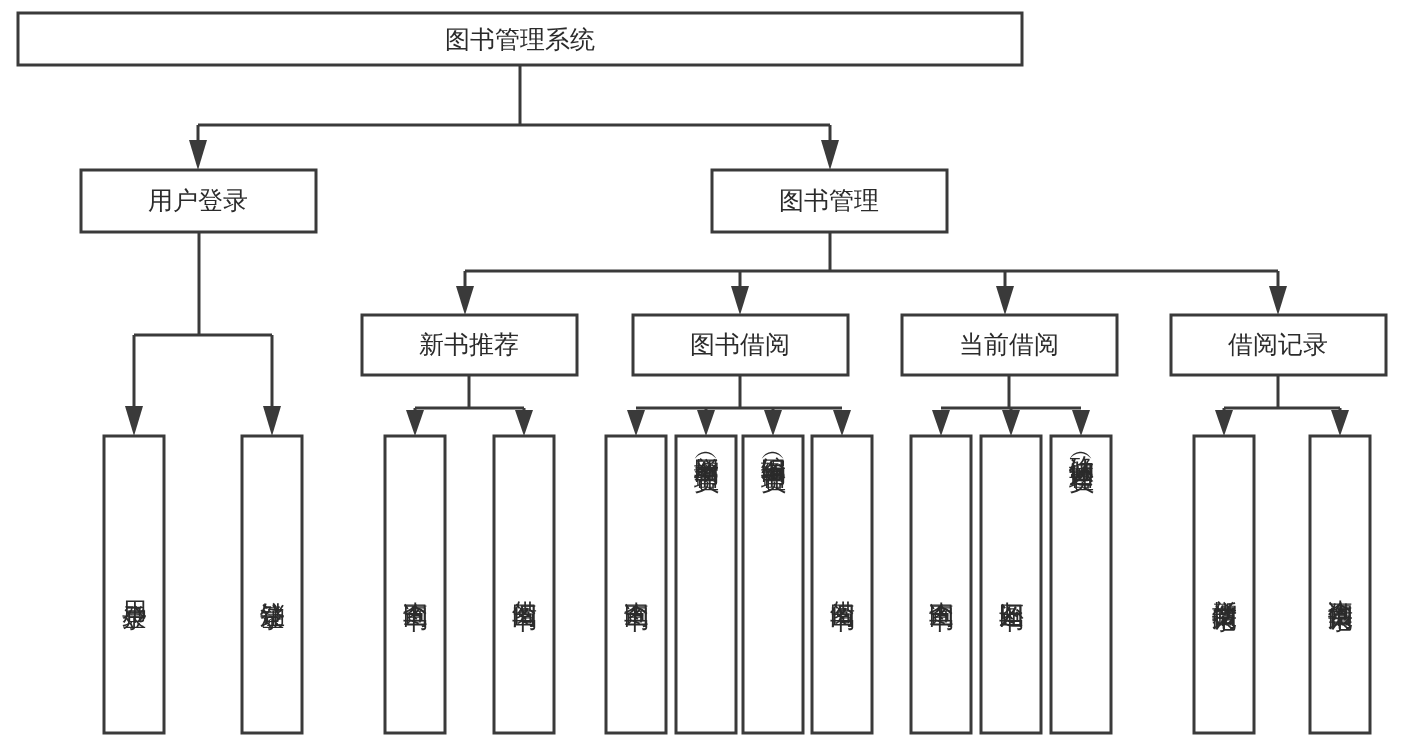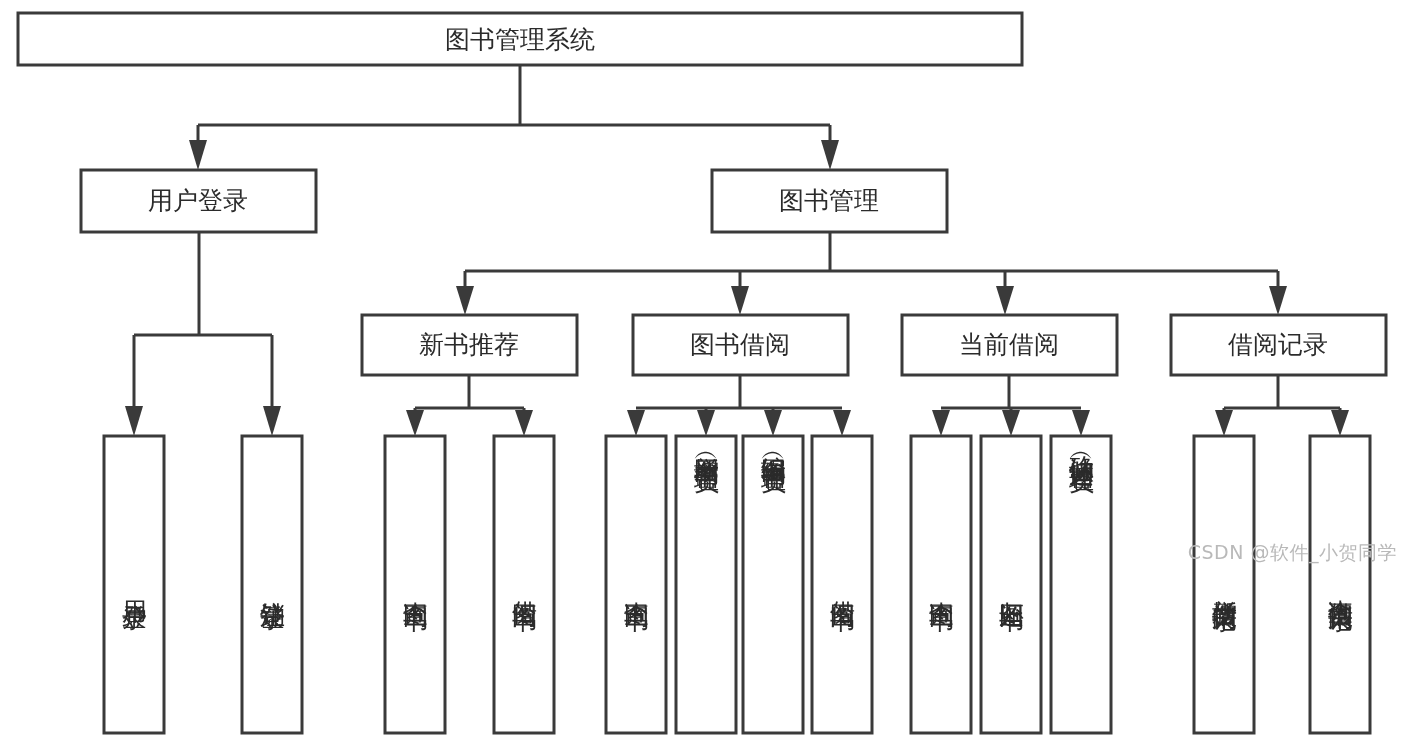--- a/index.html
+++ b/index.html
@@ -246,14 +246,13 @@
     <span class="vert-label">确认归还（管理员）</span>
   </div>
 
   <div class="vert-label-wrap" style="left:1194px; top:436px; width:60px; height:297px;">
     <span class="vert-label">新增借阅记录</span>
   </div>
   <div class="vert-label-wrap" style="left:1310px; top:436px; width:60px; height:297px;">
     <span class="vert-label">查询借阅记录</span>
   </div>
 
-  <div class="watermark">CSDN @软件_小贺同学</div>
 </div>
 
 </body></html>

